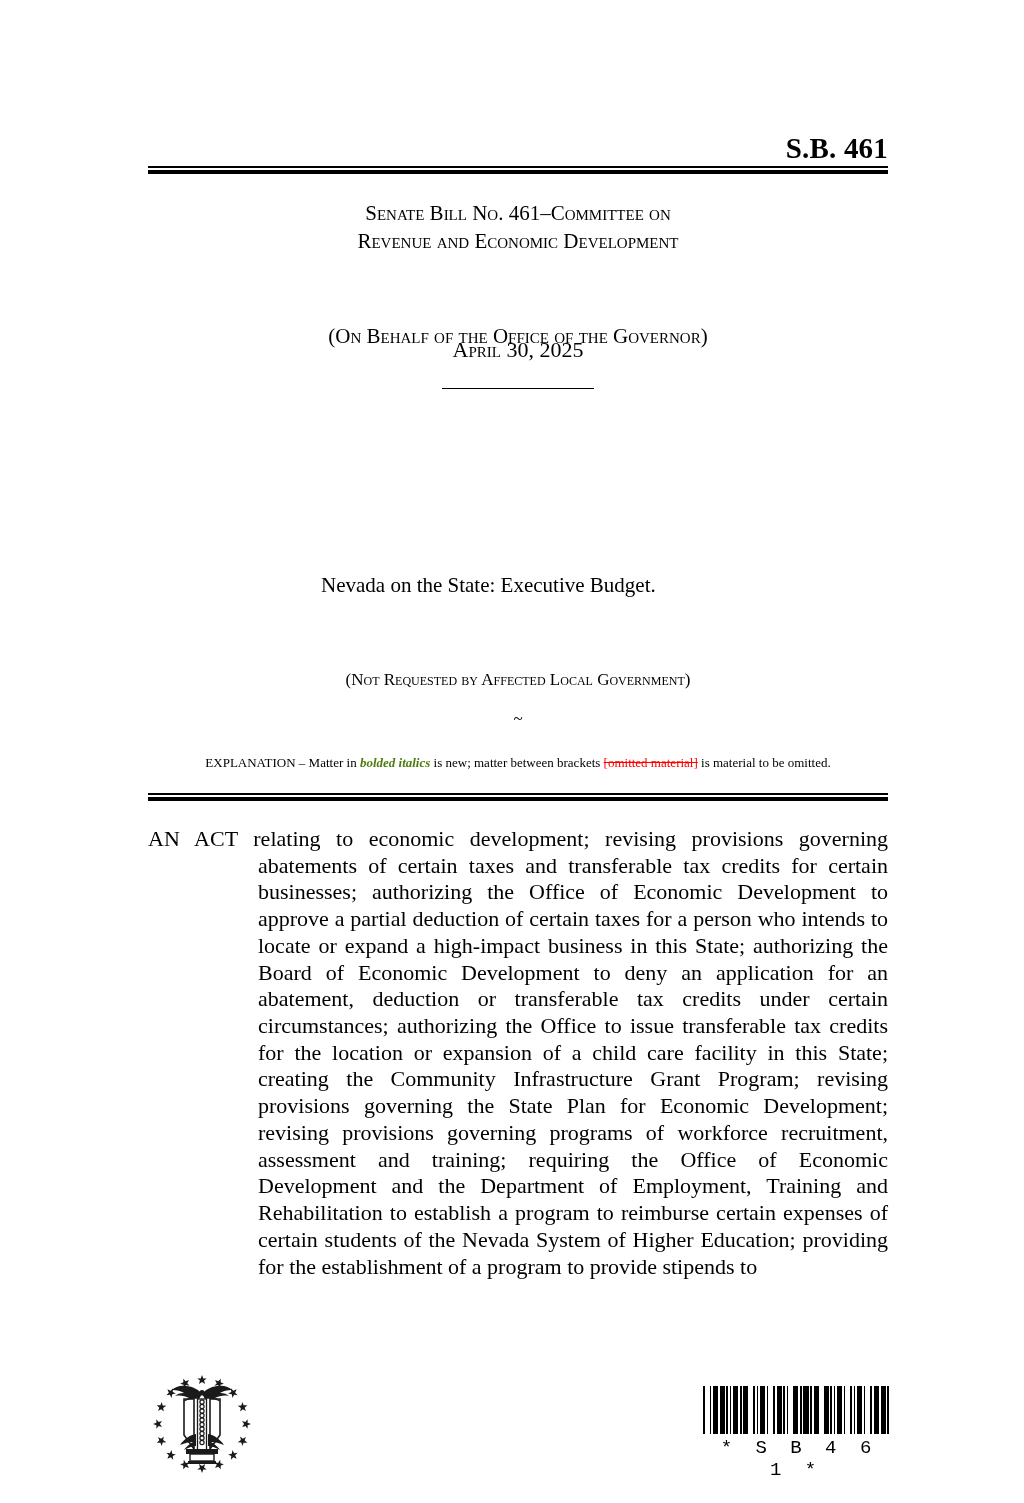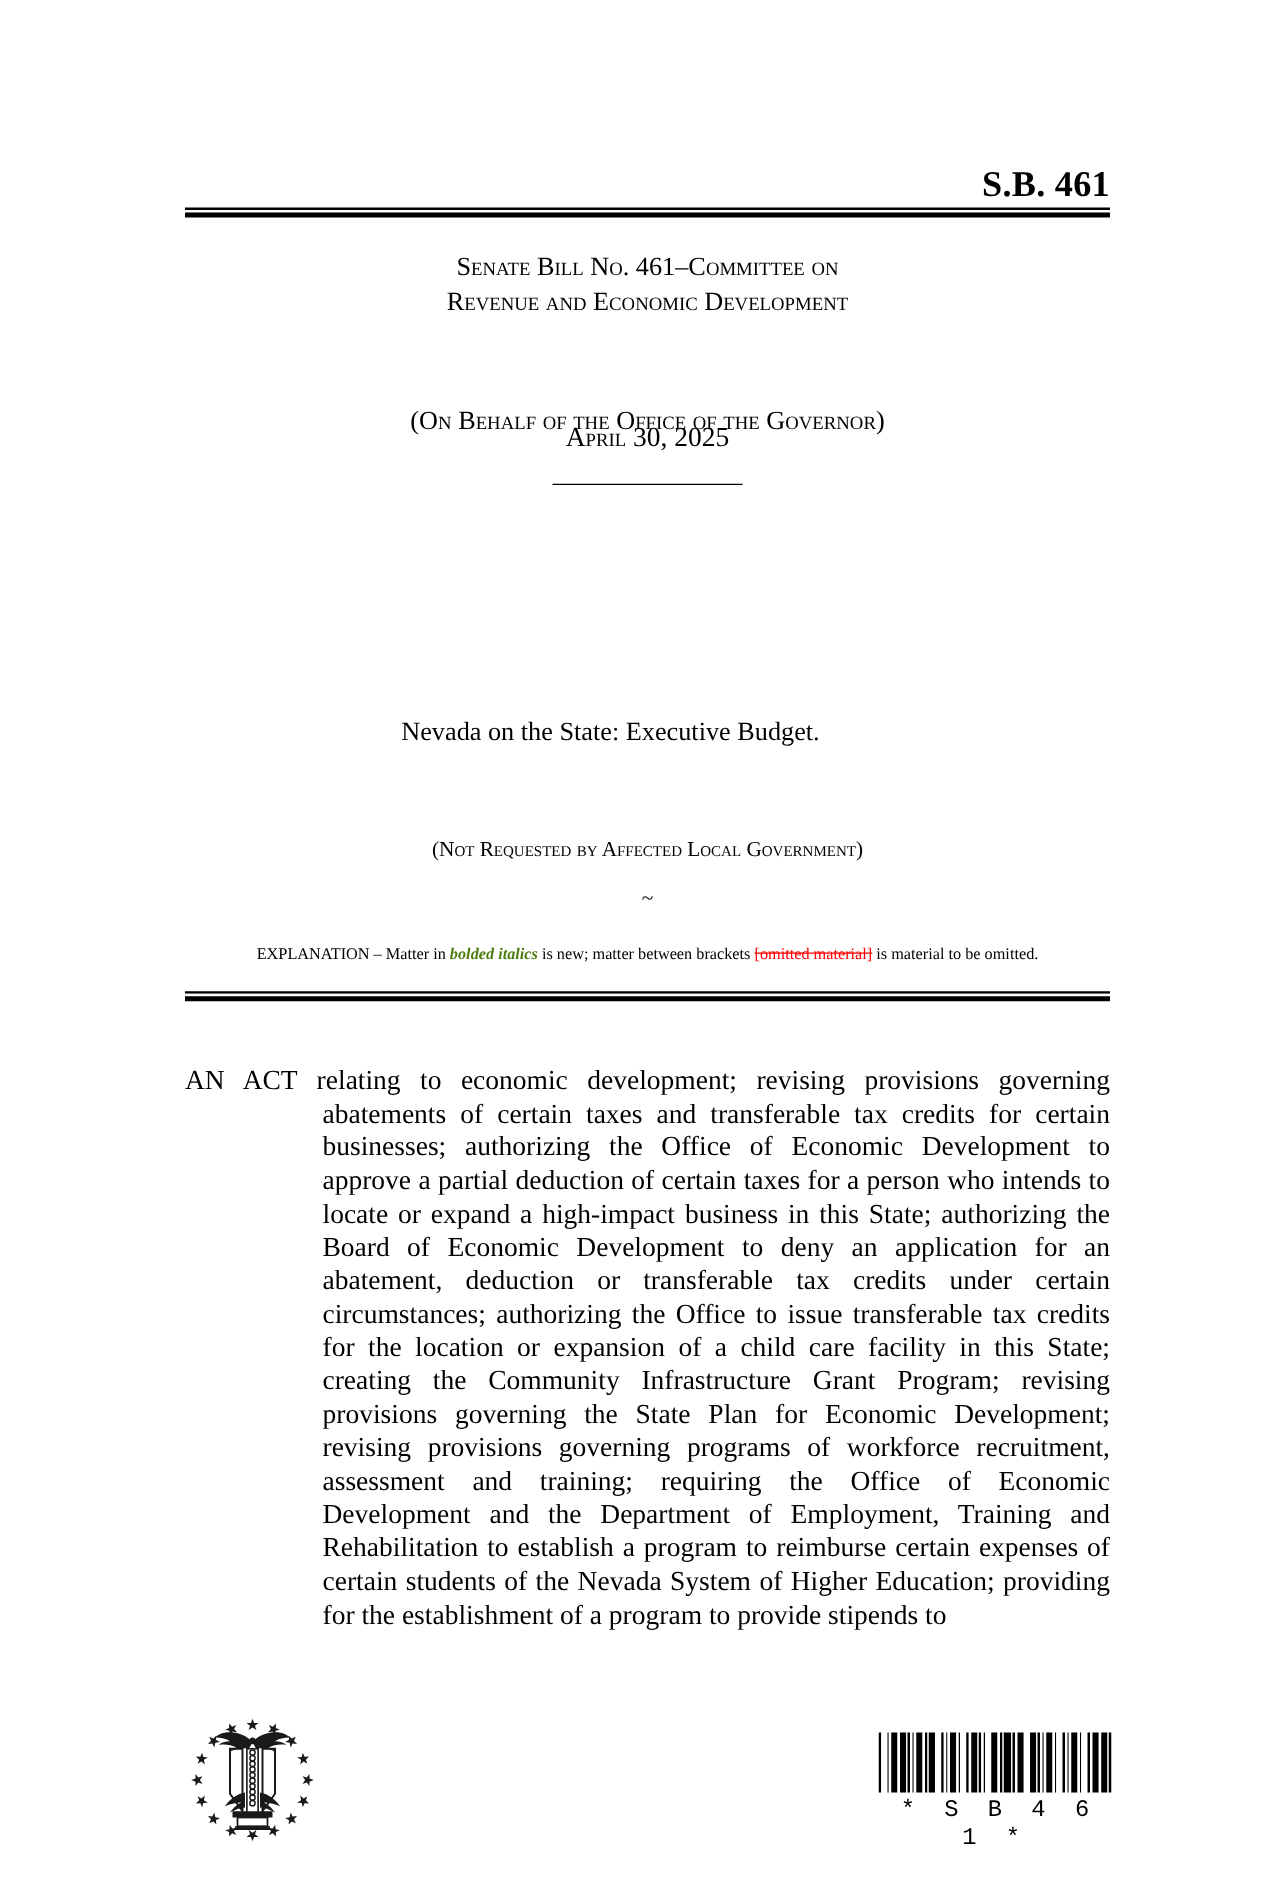--- a/index.html
+++ b/index.html
@@ -170,21 +170,21 @@
     font-style: italic;
   }
   .omitted-matter {
     color: #ff0000;
     text-decoration: line-through;
   }
 
   
   #act-block {
     position: absolute;
-    top: 851px;
+    top: 826px;
     left: 148px;
     width: 740px;
     font-size: 22px;
     line-height: 1.215;
     text-align: justify;
     text-justify: inter-word;
   }
   #act-block .hang-body {
     display: block;
     padding-left: 110px;

